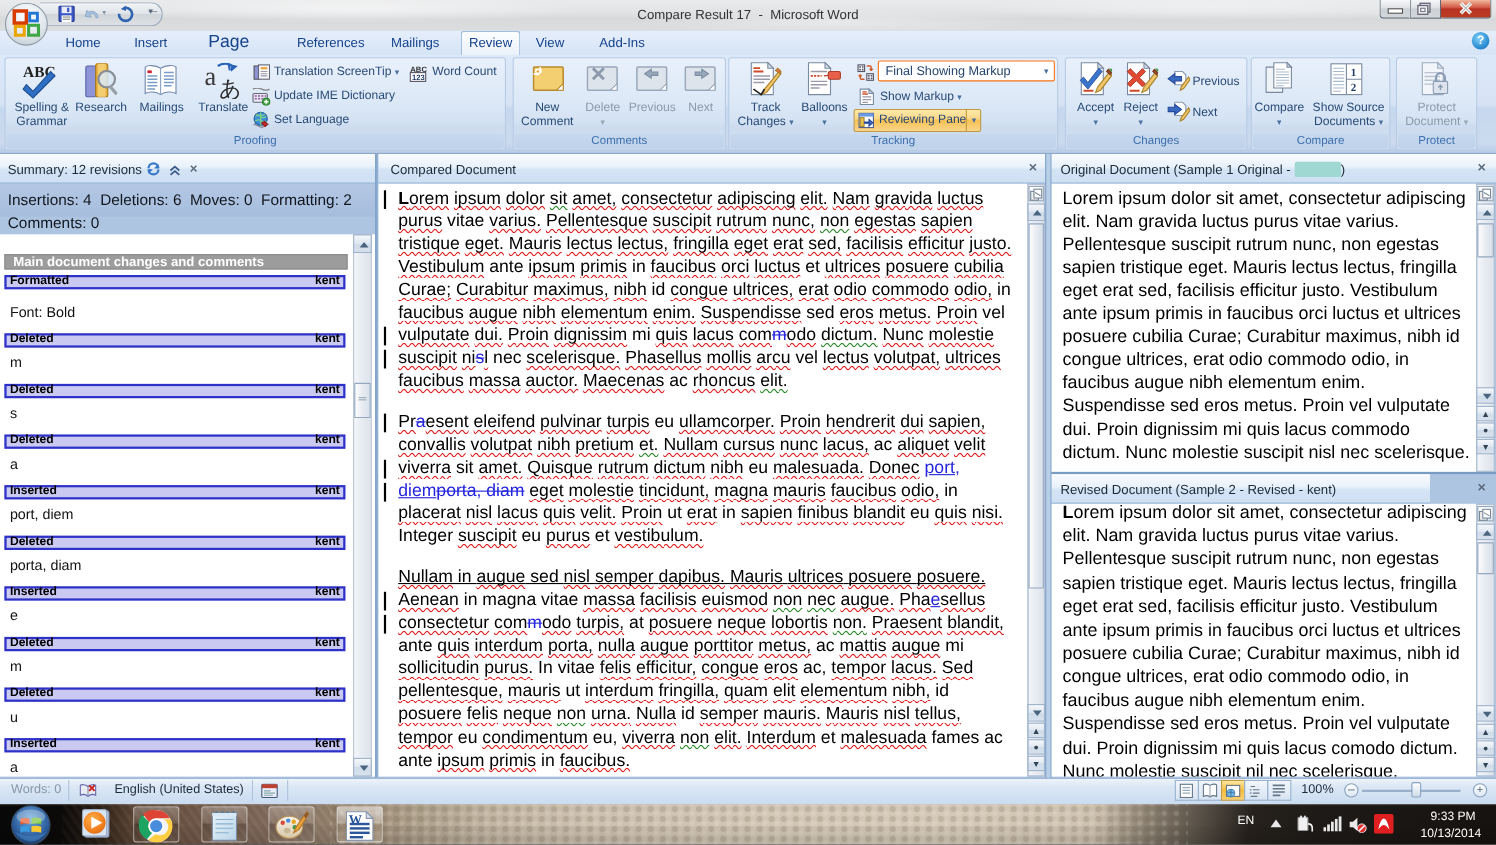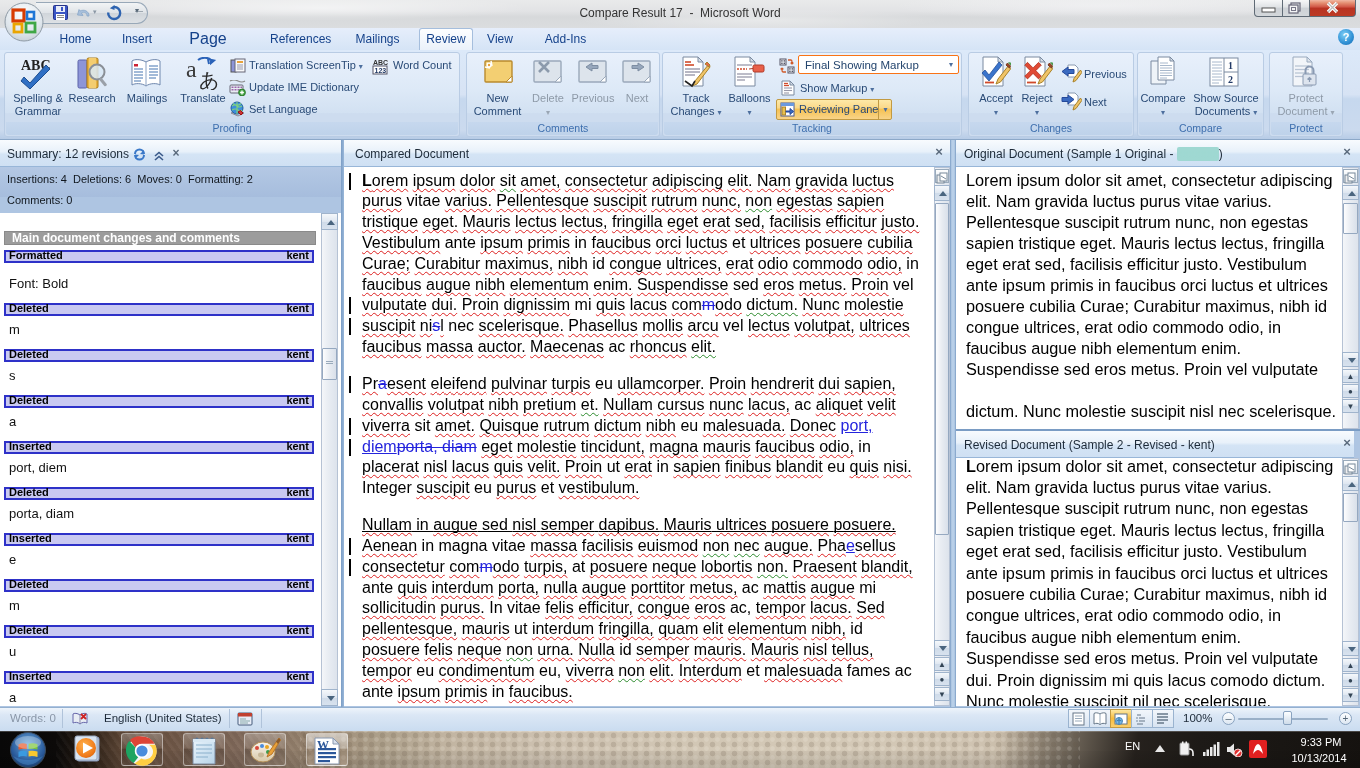--- a/index.html
+++ b/index.html
@@ -33,21 +33,21 @@
 .gray .biglabel,.graytext{color:#8e9aa8 !important;}
 .smalllabel{position:absolute;font-size:11px;color:#294a76;white-space:nowrap;line-height:14px;}
 .dd{color:#4d6f9e;font-size:8px;}
 
 #main{left:0;top:140px;width:1360px;height:567px;background:#aec5e2;}
 .pane-hd{height:26px;background:linear-gradient(180deg,#f8fbfe 0%,#e8f1fa 45%,#d4e4f5 55%,#cfe0f3 100%);border-bottom:1px solid #98b6d8;font-size:12px;color:#1d2a38;}
 .pane-hd .t{position:absolute;left:11px;top:7px;}
 .closex{position:absolute;top:5px;width:14px;height:14px;color:#5a6a7c;font-size:13px;font-weight:bold;line-height:14px;text-align:center;}
 .white{background:#fff;}
 
-#sum-counts{left:0;top:167px;width:341px;height:30px;background:linear-gradient(180deg,#b4c8e4,#a6bddd);font-size:11px;color:#10161d;}
+#sum-counts{left:0;top:167px;width:341px;height:30px;background:linear-gradient(180deg,#b4c8e4,#a6bddd);font-size:14px;color:#10161d;}
 .revbar{left:4px;width:310px;height:13px;background:#c9c9f1;border:2px solid #2e31c8;font-size:11px;font-weight:bold;color:#000;}
 .revbar .lw{position:absolute;left:3px;top:-3px;}
 .revbar .rw{position:absolute;right:3px;top:-3px;}
 .revtxt{left:9px;font-size:13px;color:#111;}
 
 .sb-track{background:linear-gradient(90deg,#f4f6f9,#e9edf3 40%,#dde3ec);border:1px solid #b6c2d4;}
 .sb-btn{background:linear-gradient(180deg,#f5f8fb,#dfe7f1 50%,#cfdbe9 51%,#d8e2ee);border:1px solid #a0b4cc;color:#4a657f;}
 .sb-thumb{background:linear-gradient(90deg,#fdfdfe,#e8ecf2 50%,#d9e0ea);border:1px solid #95a8c0;border-radius:1px;}
 .tri{width:0;height:0;position:absolute;}
 
@@ -551,20 +551,21 @@
       <div class="abs docline" style="left:966px;top:170.0px;">Lorem ipsum dolor sit amet, consectetur adipiscing</div>
       <div class="abs docline" style="left:966px;top:191.0px;">elit. Nam gravida luctus purus vitae varius.</div>
       <div class="abs docline" style="left:966px;top:212.0px;">Pellentesque suscipit rutrum nunc, non egestas</div>
       <div class="abs docline" style="left:966px;top:233.0px;">sapien tristique eget. Mauris lectus lectus, fringilla</div>
       <div class="abs docline" style="left:966px;top:254.0px;">eget erat sed, facilisis efficitur justo. Vestibulum</div>
       <div class="abs docline" style="left:966px;top:275.0px;">ante ipsum primis in faucibus orci luctus et ultrices</div>
       <div class="abs docline" style="left:966px;top:296.0px;">posuere cubilia Curae; Curabitur maximus, nibh id</div>
       <div class="abs docline" style="left:966px;top:317.0px;">congue ultrices, erat odio commodo odio, in</div>
       <div class="abs docline" style="left:966px;top:338.0px;">faucibus augue nibh elementum enim.</div>
       <div class="abs docline" style="left:966px;top:359.0px;">Suspendisse sed eros metus. Proin vel vulputate</div>
+      <div class="abs docline" style="left:966px;top:380.0px;">dui. Proin dignissim mi quis lacus commodo</div>
       <div class="abs docline" style="left:966px;top:401.0px;">dictum. Nunc molestie suscipit nisl nec scelerisque.</div>
     </div>
     <div class="abs sb-track" style="left:1342px;top:167px;width:17px;height:262px;"></div>
     <div class="abs" style="left:1343px;top:169px;width:15px;height:14px;background:linear-gradient(180deg,#fefefe,#dde5ef);border:1px solid #9ab;"><svg width="12" height="12">
         <rect x="1" y="3" width="7" height="8" fill="#eee" stroke="#789"></rect>
         <rect x="4" y="1" width="7" height="8" fill="#fff" stroke="#789"></rect>
         <path d="M5 4 l5 3" stroke="#789"></path>
       </svg></div>
     <div class="abs sb-btn" style="left:1342px;top:185px;width:17px;height:15px;">
       <div class="tri" style="left:4.5px;top:5px;border-left:4px solid transparent;border-right:4px solid transparent;border-bottom:5px solid #4a657f;"></div>
@@ -576,21 +577,21 @@
     <div class="abs sb-btn" style="left:1342px;top:369px;width:17px;height:14px;">
       <div style="text-align:center;font-size:8px;color:#345;line-height:13px;">▲</div>
     </div>
     <div class="abs sb-btn" style="left:1342px;top:384px;width:17px;height:14px;">
       <div style="text-align:center;font-size:8px;color:#345;line-height:13px;">●</div>
     </div>
     <div class="abs sb-btn" style="left:1342px;top:399px;width:17px;height:14px;">
       <div style="text-align:center;font-size:8px;color:#345;line-height:13px;">▼</div>
     </div>
     <div class="abs" style="left:956px;top:429px;width:404px;height:2px;background:#7a9cc4;"></div>
-    <div class="abs pane-hd" style="left:956px;top:431px;width:398px;height:27px;">
+    <div class="abs pane-hd" style="left:956px;top:431px;width:344px;height:27px;">
       <span class="t" style="left:8px;">Revised Document (Sample 2 - Revised - kent)</span>
       <span class="closex" style="left:384px;">×</span>
     </div>
     <div class="abs white" style="left:956px;top:458px;width:386px;height:248px;"></div>
     <div class="abs" style="font-size:16.3px;line-height:21.0px;color:#000;overflow:hidden;left:0;top:445px;width:1360px;height:261px;">
       <div style="position:absolute;left:0;top:-445px;">
         <div class="abs docline" style="left:966px;top:455.6px;"><b>L</b>orem ipsum dolor sit amet, consectetur adipiscing</div>
         <div class="abs docline" style="left:966px;top:477.0px;">elit. Nam gravida luctus purus vitae varius.</div>
         <div class="abs docline" style="left:966px;top:498.4px;">Pellentesque suscipit rutrum nunc, non egestas</div>
         <div class="abs docline" style="left:966px;top:519.8px;">sapien tristique eget. Mauris lectus lectus, fringilla</div>

